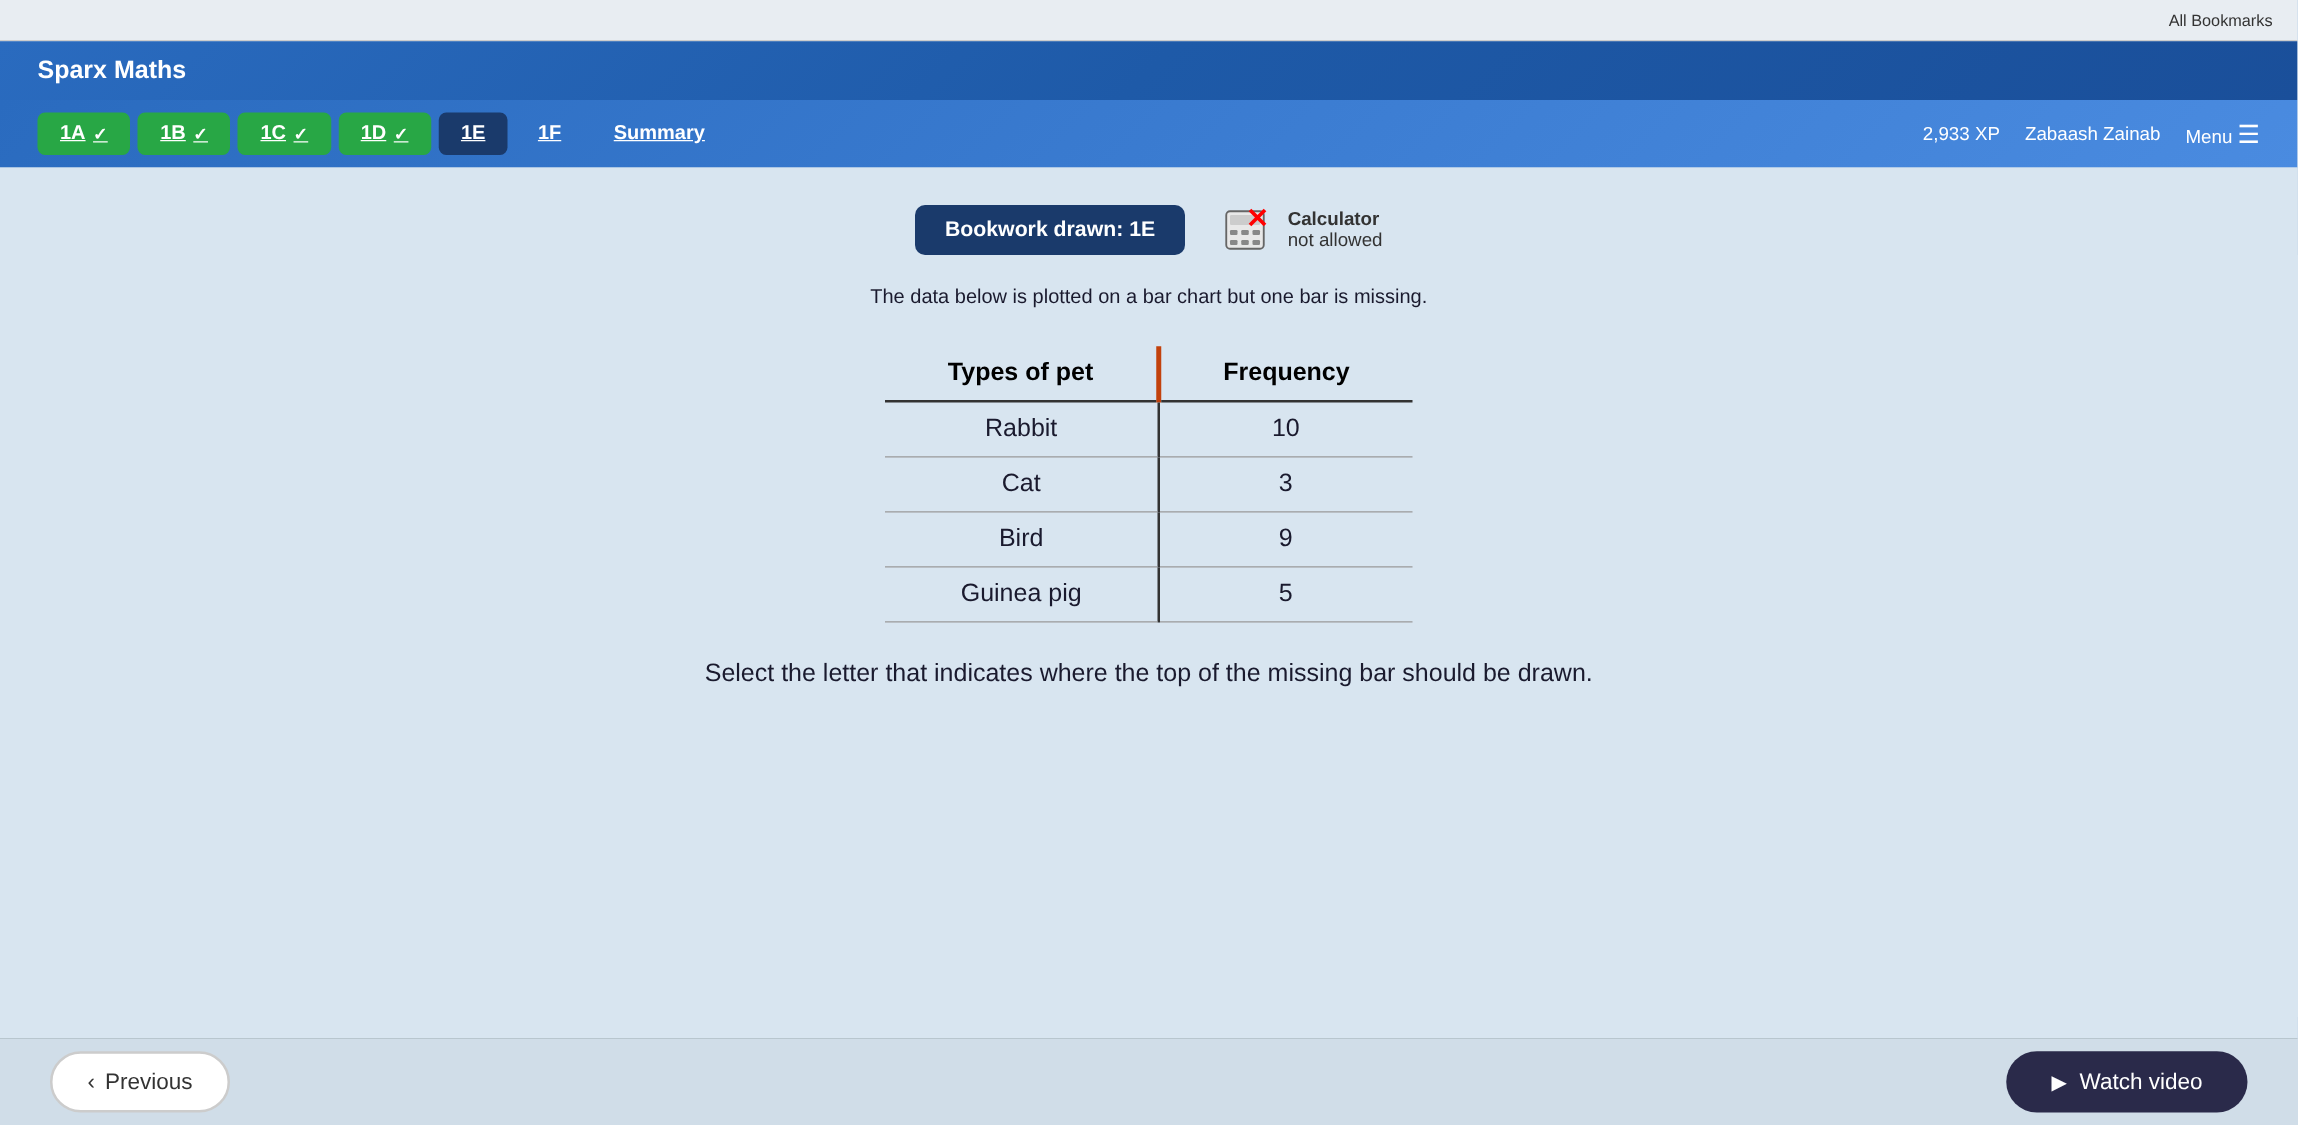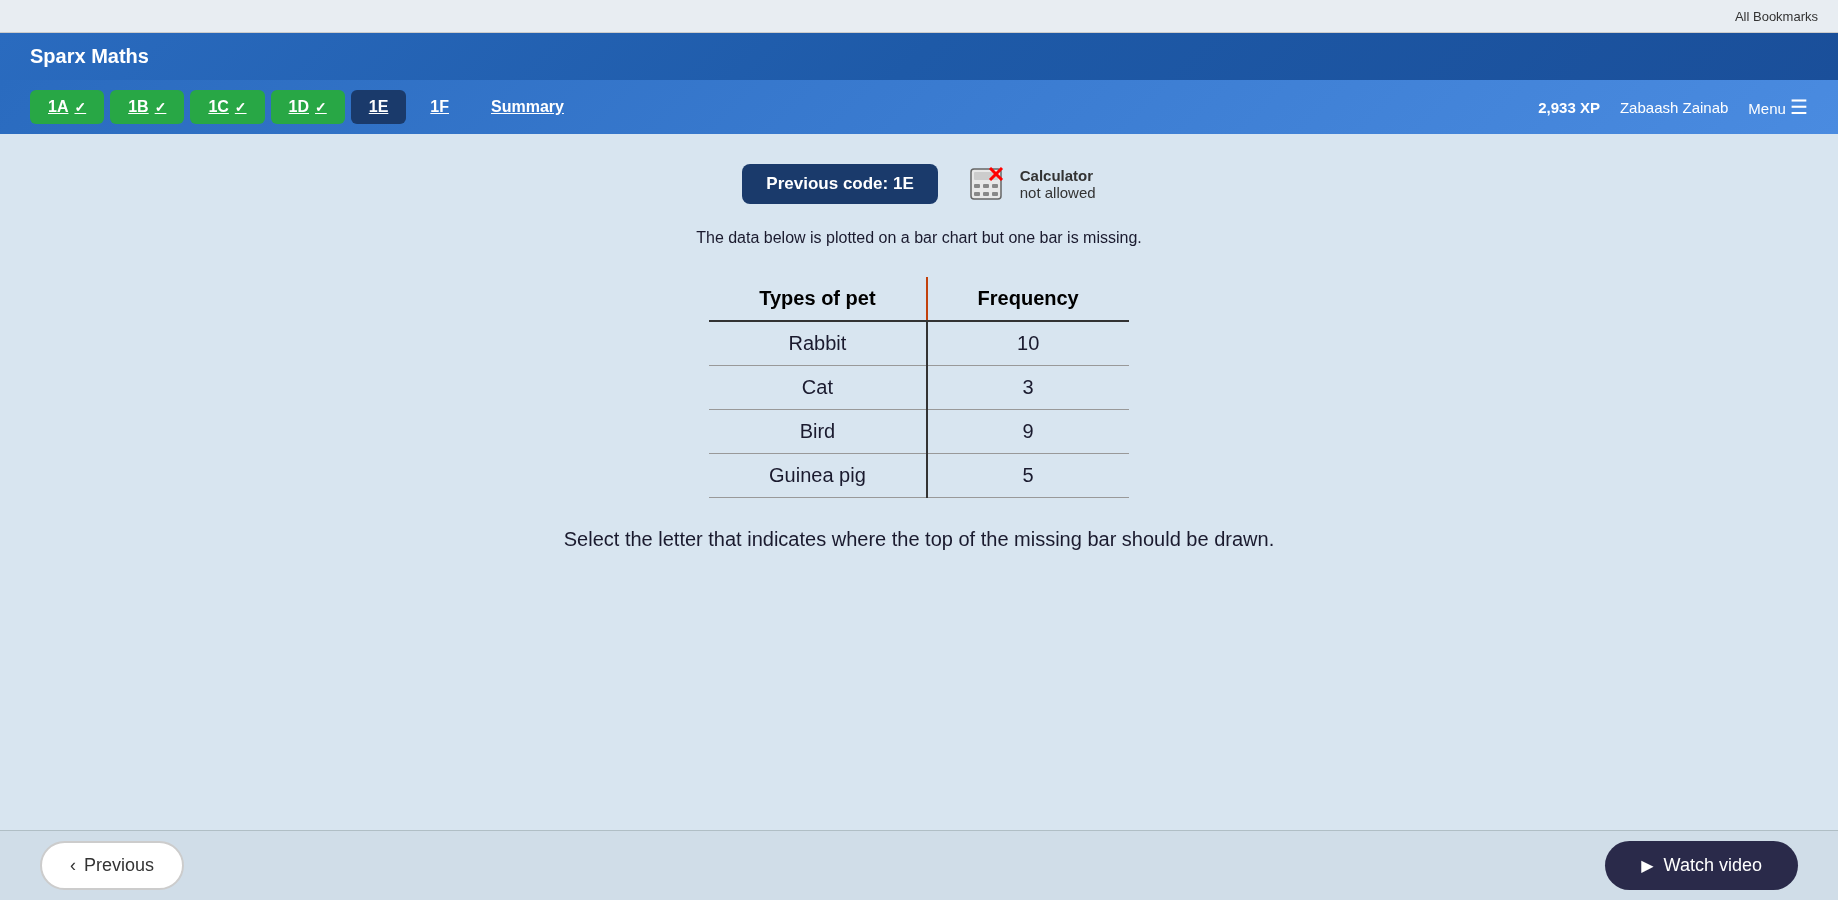--- a/index.html
+++ b/index.html
@@ -85,21 +85,21 @@
       font-size: 14px;
     }
     .nav-right {
       display: flex;
       align-items: center;
       gap: 20px;
       color: white;
       font-size: 15px;
     }
     .xp-badge {
-      font-weight: bold;
+      font-weight: normal;
       margin-left: 28px;
     }
     .menu-btn {
       cursor: pointer;
       font-size: 15px;
     }
     .hamburger-icon {
       font-size: 20px;
     }
 
@@ -163,21 +163,21 @@
       border-collapse: collapse;
       font-size: 20px;
     }
     .data-table th {
       font-weight: bold;
       padding: 10px 50px;
       text-align: center;
       border-bottom: 2px solid #333;
     }
     .data-table th:first-child {
-      border-right: 2px solid #c2410c;
+      border-right: 4px solid #c2410c;
       text-align: right;
     }
     .data-table td {
       padding: 10px 50px;
       text-align: center;
       border-bottom: 1px solid #999;
       color: #1a1a2e;
     }
     .data-table td:first-child {
       border-right: 2px solid #333;
@@ -279,21 +279,21 @@
     <span class="menu-btn">
       <span>Menu</span>
       <span class="hamburger-icon"> ☰</span>
     </span>
   </div>
 </div>
 
 <div class="main-content">
 
   <div class="info-row">
-    <div class="bookwork-code">Previous code: 1E</div>
+    <div class="bookwork-code">Bookwork drawn: 1E</div>
     <div class="calculator-info">
       <div class="calc-icon">
         <svg viewBox="0 0 36 36" xmlns="http://www.w3.org/2000/svg">
           <rect x="3" y="3" width="30" height="30" rx="3" fill="#e8e8e8" stroke="#666" stroke-width="1.5"></rect>
           <rect x="6" y="6" width="24" height="8" rx="1" fill="#ccc"></rect>
           <rect x="6" y="18" width="6" height="4" rx="1" fill="#888"></rect>
           <rect x="15" y="18" width="6" height="4" rx="1" fill="#888"></rect>
           <rect x="24" y="18" width="6" height="4" rx="1" fill="#888"></rect>
           <rect x="6" y="26" width="6" height="4" rx="1" fill="#888"></rect>
           <rect x="15" y="26" width="6" height="4" rx="1" fill="#888"></rect>

